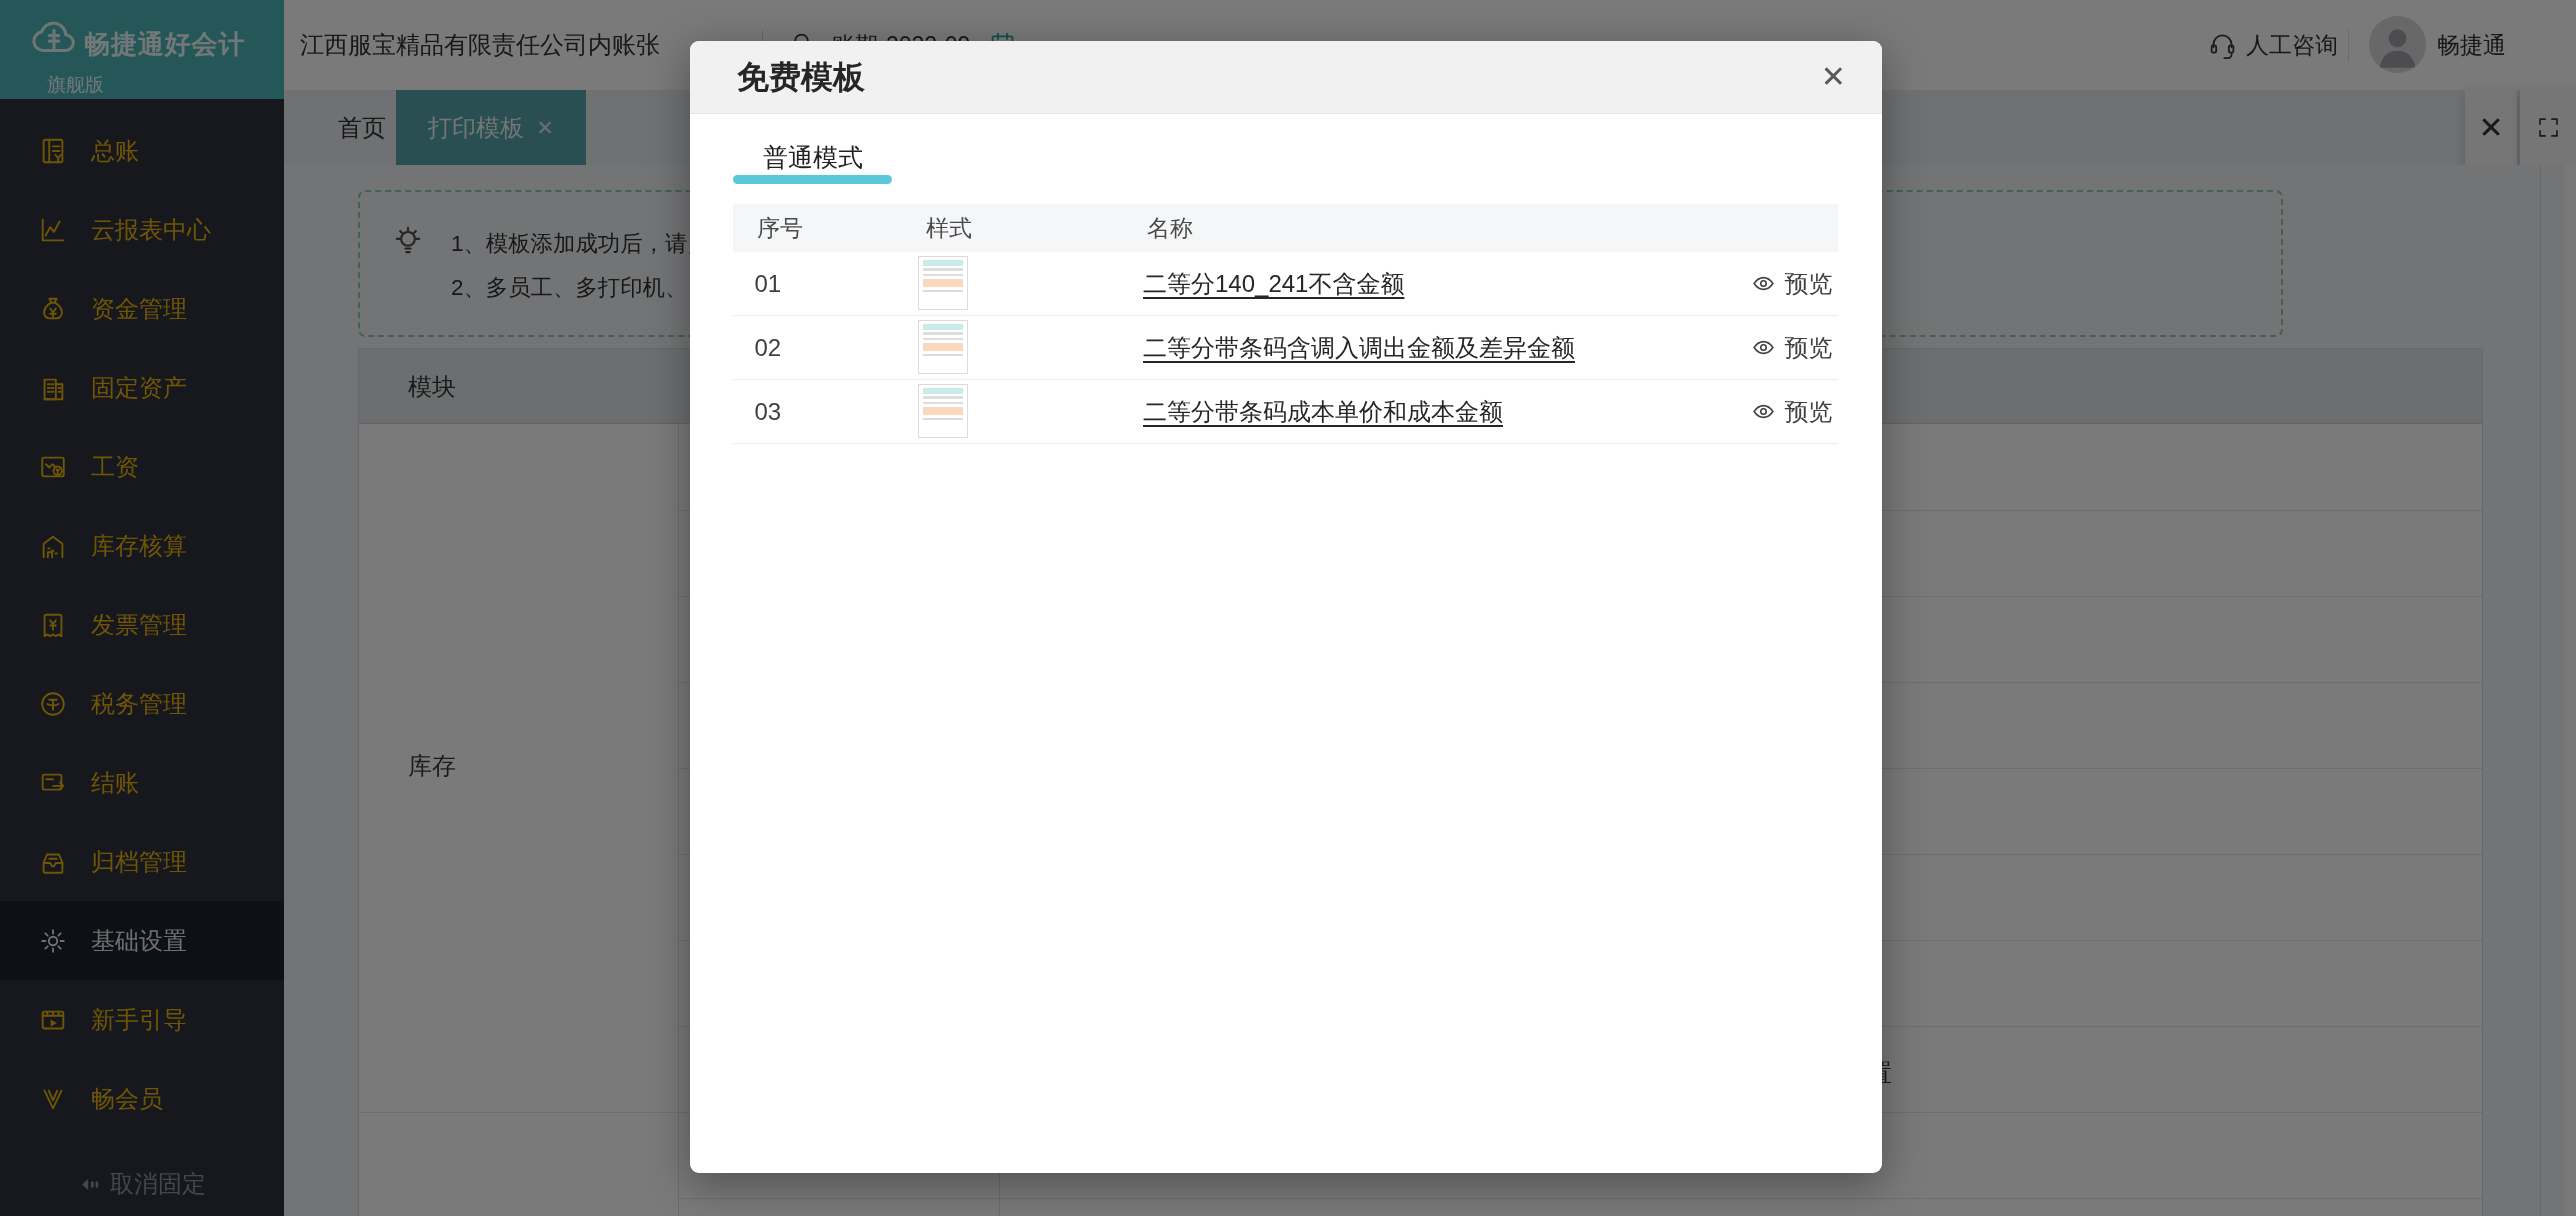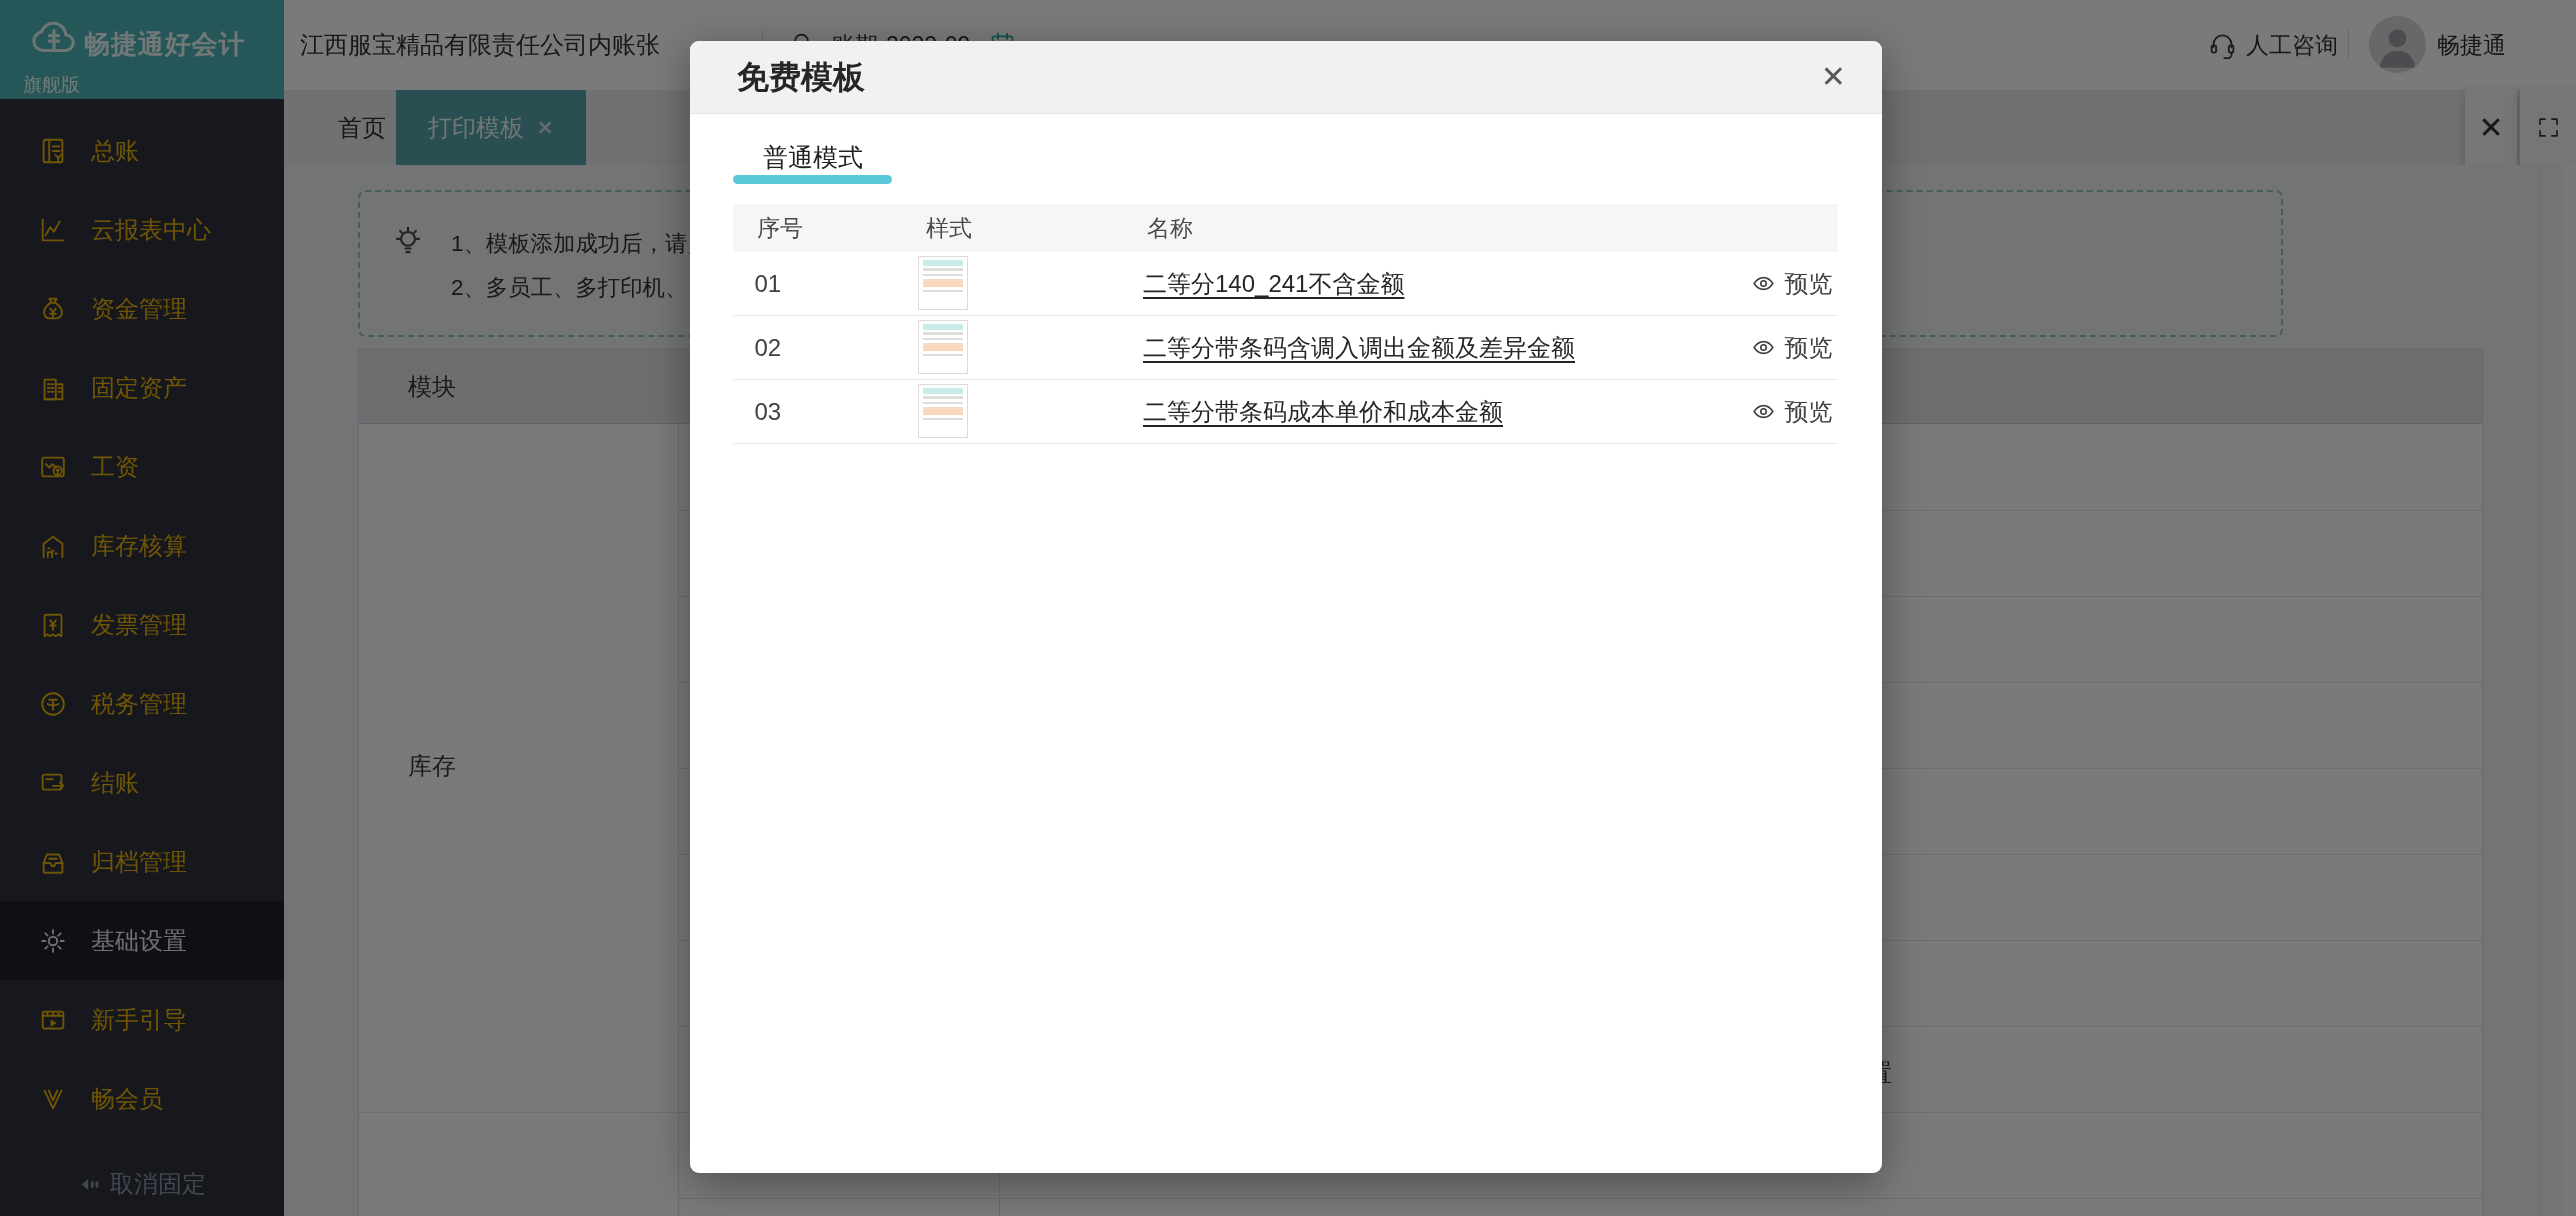--- a/index.html
+++ b/index.html
@@ -9,21 +9,21 @@
   .icon svg{display:block;}
   .icon svg *{fill:none;stroke:currentColor;stroke-width:2;stroke-linecap:round;stroke-linejoin:round;}
   .icon svg .f{fill:currentColor !important;stroke:none !important;}
 
   
   .sidebar{position:absolute;left:0;top:0;width:284px;height:1216px;background:#2E3340;z-index:1;}
   .logo{position:relative;height:99px;background:#4FB3B8;color:#ECFAFA;}
   .logo-cloud{position:absolute;left:29px;top:12.5px;width:50px;height:50px;color:#E3F4F5;}
   .logo-cloud svg{width:50px;height:50px;}
   .logo-title{position:absolute;left:84px;top:27px;font-size:26px;font-weight:bold;letter-spacing:0.9px;}
-  .logo-sub{position:absolute;left:23px;top:72px;font-size:19px;}
+  .logo-sub{position:absolute;left:47px;top:72px;font-size:19px;}
   #side-items{position:absolute;left:0;top:111px;width:284px;}
   .side-item{height:79px;display:flex;align-items:center;padding-left:38px;gap:23px;
     color:#eab308;font-size:24px;cursor:pointer;}
   .side-item .side-icon{width:30px;height:30px;}
   .side-item .side-icon svg{width:30px;height:30px;}
   .side-item.active{background:#1F222C;color:#E9EBF0;}
   .unpin{position:absolute;left:0;top:1157px;width:284px;height:54px;display:flex;
     align-items:center;justify-content:center;gap:7.2px;color:#8E95A3;font-size:24px;cursor:pointer;}
   .unpin .icon svg{width:25px;height:25px;}
 

